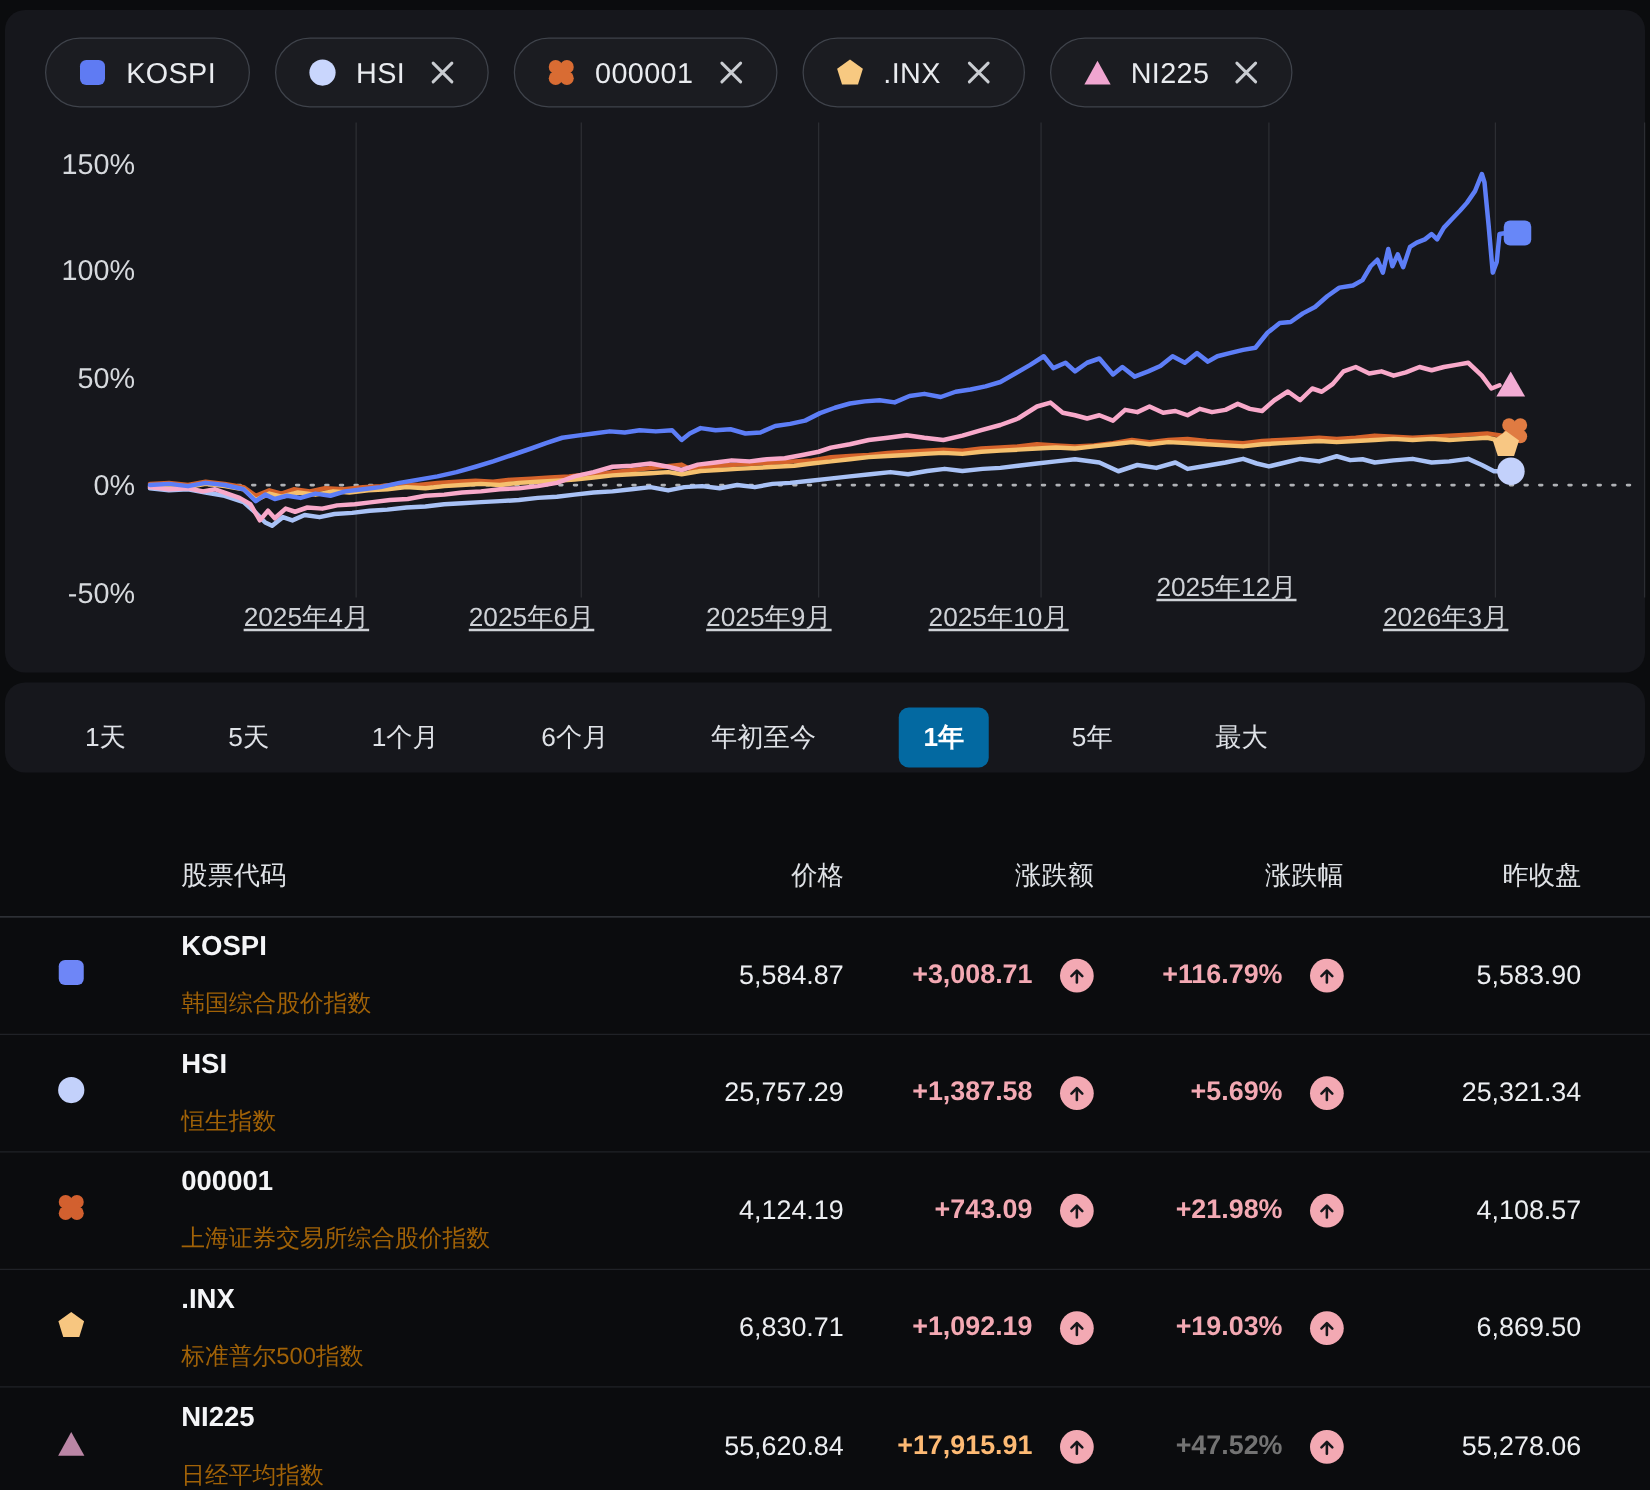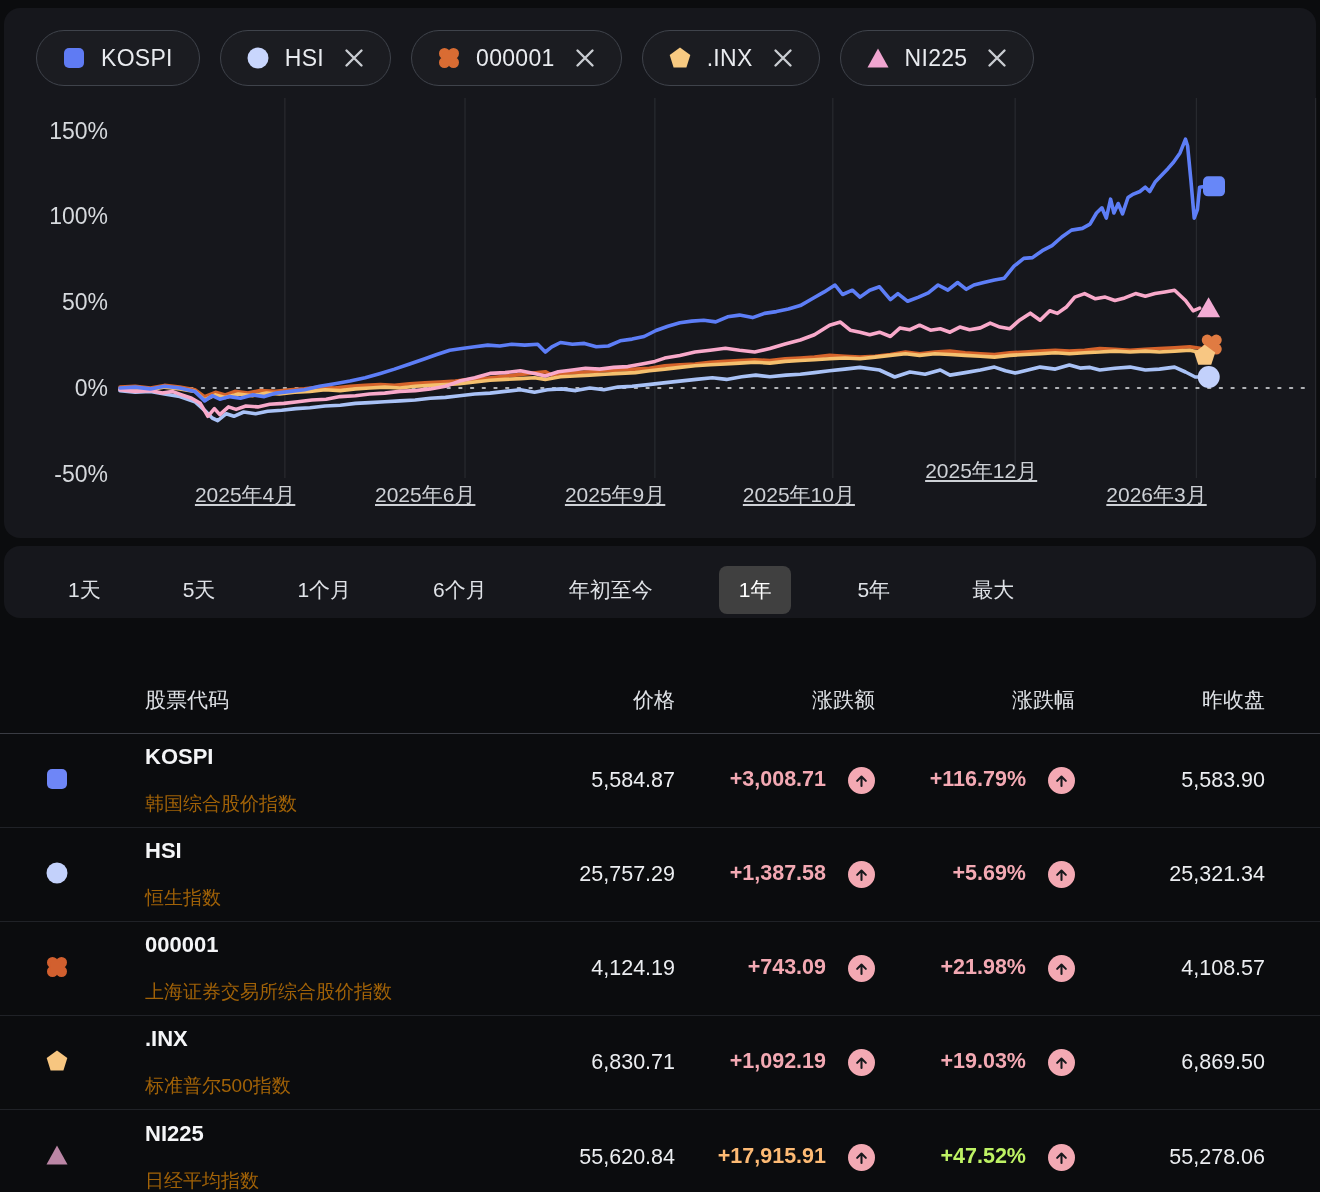--- a/index.html
+++ b/index.html
@@ -21,21 +21,21 @@
   
   #chart-svg { position:absolute; left:0; top:0; pointer-events:none; z-index:2; }
   .ytick { position:absolute; left:18px; width:86px; text-align:right; font-size:23px;
            color:#d6d9dd; height:28px; line-height:28px; z-index:3; }
   .xtick { position:absolute; width:180px; text-align:left; font-size:21px;
            color:#ced1d6; height:26px; line-height:26px; z-index:3; white-space:nowrap;text-decoration:underline; }
 
   
   .ranges { position:absolute; left:48px; top:0; height:88px; display:flex; align-items:center; gap:50px; }
   .range-item { font-size:21px; color:#dfe2e7; cursor:pointer; padding:10px 16px; border-radius:8px; white-space:nowrap; }
-  .range-item.active { background:#404040; color:#ffffff; font-weight:400; padding:10px 20px; }
+  .range-item.active { background:#0369a1; color:#ffffff; font-weight:700; padding:10px 20px; }
 
   
   .table { position:absolute; left:0; top:666px; width:1320px; }
   .trow { display:grid; grid-template-columns:105px 1fr 200px 200px 200px 190px;
           padding-left:40px; padding-right:55px; align-items:center; }
   .thead { height:68px; border-bottom:1.5px solid #3a3c43; }
   .thead .hcell { font-size:21px; color:#dfe2e6; }
   .num { text-align:right; font-size:21.5px; color:#eceef1; }
   .tbody-row { height:94px; border-bottom:1px solid #202227; cursor:pointer; }
   .tbody-row:last-child { border-bottom:none; }
@@ -291,21 +291,21 @@
           <div class="num">55,620.84</div>
           <div class="chg">
             <span class="val" style="color: #fdba74;">+17,915.91</span>
             <span class="badge" style="background: rgb(243, 169, 179);">
               <svg viewBox="0 0 24 24" width="19" height="19">
                 <path d="M12 19 L12 7 M6.5 12.5 L12 7 L17.5 12.5" stroke="#17181c" stroke-width="2.6" fill="none" stroke-linecap="round" stroke-linejoin="round"></path>
               </svg>
             </span>
           </div>
           <div class="chg">
-            <span class="val" style="color: #bef264;">+47.52%</span>
+            <span class="val" style="color: #737373;">+47.52%</span>
             <span class="badge" style="background: rgb(243, 169, 179);">
               <svg viewBox="0 0 24 24" width="19" height="19">
                 <path d="M12 19 L12 7 M6.5 12.5 L12 7 L17.5 12.5" stroke="#17181c" stroke-width="2.6" fill="none" stroke-linecap="round" stroke-linejoin="round"></path>
               </svg>
             </span>
           </div>
           <div class="num">55,278.06</div>
         </div>
       </div>
   </div>

